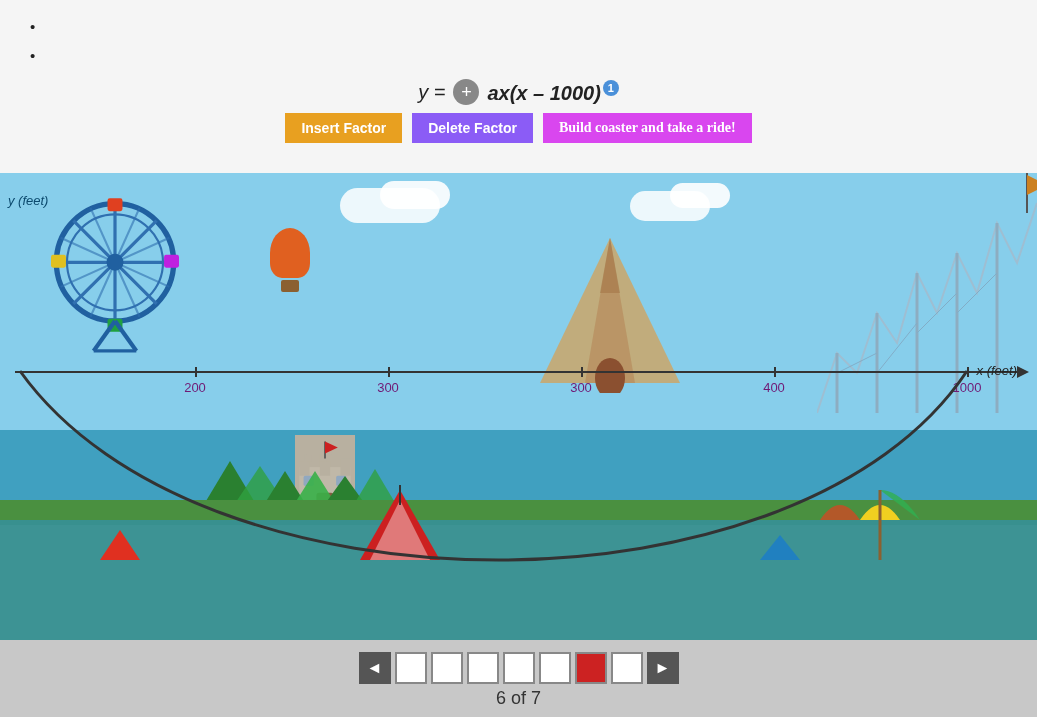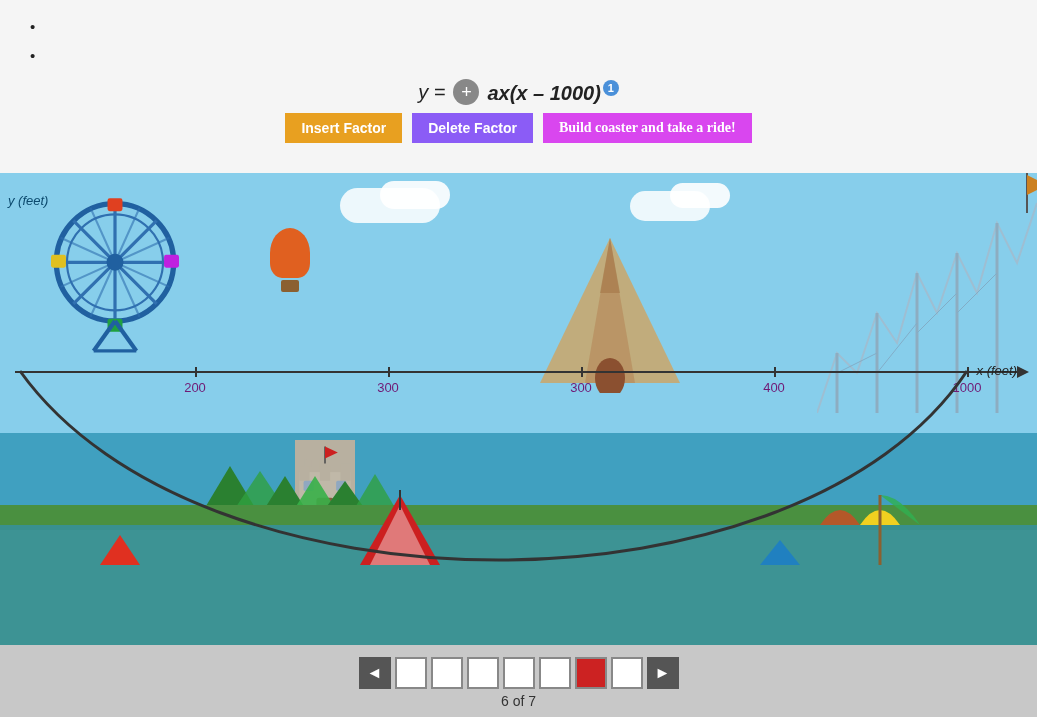--- a/index.html
+++ b/index.html
@@ -258,21 +258,21 @@
       display: flex;
       align-items: center;
       justify-content: center;
       color: white;
       font-size: 16px;
       cursor: pointer;
       border: none;
     }
 
     #page-indicator {
-      font-size: 14px;
+      font-size: 18px;
       color: #333;
       font-weight: normal;
     }
 
     #castle {
       position: absolute;
       left: 300px;
       bottom: 130px;
       width: 60px;
       height: 80px;

